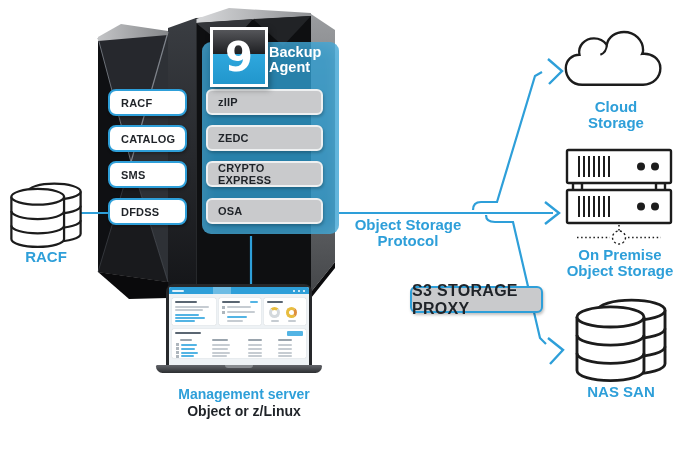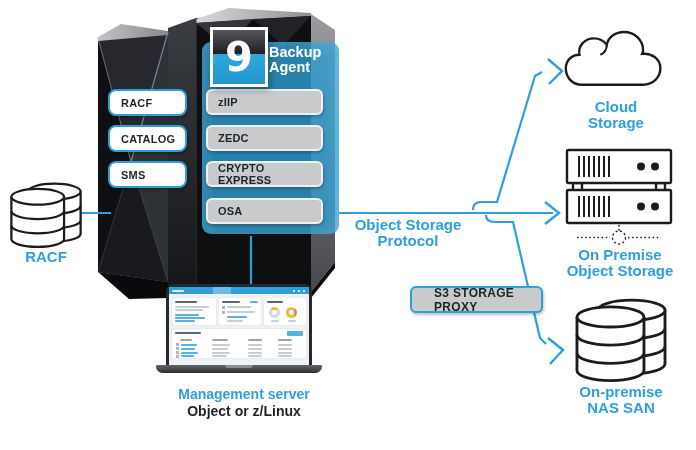--- a/index.html
+++ b/index.html
@@ -35,22 +35,22 @@
 
   
   .lbl{position:absolute;color:var(--accent);font-size:15px;font-weight:700;
        text-align:center;line-height:16px;z-index:4;}
   .lbl.dark{color:var(--dark-text);}
 
   
   #s3box{position:absolute;left:410px;top:286px;width:133px;height:27px;box-sizing:border-box;
          background:var(--pill-gray);border:2px solid var(--accent);border-radius:6px;z-index:3;
          display:flex;align-items:center;justify-content:center;
-         font-size:12px;font-weight:700;letter-spacing:.3px;color:var(--dark-text);
-         box-shadow:1px 2px 3px rgba(0,0,0,.25);padding-left:22px;}
+         font-size:16px;font-weight:700;letter-spacing:.3px;color:var(--dark-text);
+         box-shadow:1px 2px 3px rgba(0,0,0,.25);}
 
   
   .cyl{fill:#fff;stroke:var(--outline);stroke-width:3px;}
   .cyn{fill:none;stroke:var(--outline);stroke-width:3px;}
   .cld{fill:#fff;stroke:var(--outline);stroke-width:2.6px;}
   .cldn{fill:none;stroke:var(--outline);stroke-width:2.2px;}
   .rk{fill:#fff;stroke:var(--outline);stroke-width:2.4px;}
   .rkl{fill:none;stroke:var(--outline);stroke-width:2px;}
   .rkdot{fill:var(--outline);}
   .rkd{fill:none;stroke:var(--outline);stroke-width:1.6px;stroke-dasharray:1.5 2.6;}
@@ -141,20 +141,21 @@
 
   <div id="panel"></div>
   <div id="logo">
     <span class="nine">9</span>
   </div>
   <div id="agent-title">Backup Agent</div>
 
   <div class="pill pill-white" style="left:108px;top:125px">CATALOG</div>
   <div class="pill pill-white" style="left:108px;top:89px">RACF</div>
   <div class="pill pill-white" style="left:108px;top:161px">SMS</div>
+  <div class="pill pill-white" style="left:108px;top:198px">DFDSS</div>
 
   <div class="pill pill-gray" style="left:206px;top:89px">zIIP</div>
   <div class="pill pill-gray" style="left:206px;top:125px">ZEDC</div>
   <div class="pill pill-gray" style="left:206px;top:198px">OSA</div>
   <div class="pill pill-gray" style="left:206px;top:161px">CRYPTO EXPRESS</div>
 
   <svg class="abs" viewBox="0 0 98 93" style="left:8px;top:178px;width:76px;height:70px;z-index:2">
     <g transform="translate(22,0)">
       <path class="cyl" d="M3,18 L3,74 A35,10.5 0 0 0 73,74 L73,18"></path>
       <path class="cyn" d="M3,37 A35,10.5 0 0 0 73,37"></path>
@@ -211,21 +212,20 @@
       <ellipse class="cyl" cx="38" cy="18" rx="35" ry="10.5"></ellipse>
     </g>
     <g transform="translate(0,7)">
       <path class="cyl" d="M3,18 L3,74 A35,10.5 0 0 0 73,74 L73,18"></path>
       <path class="cyn" d="M3,37 A35,10.5 0 0 0 73,37"></path>
       <path class="cyn" d="M3,56 A35,10.5 0 0 0 73,56"></path>
       <ellipse class="cyl" cx="38" cy="18" rx="35" ry="10.5"></ellipse>
     </g>
   </svg>
   <div class="lbl" style="left:571px;top:384px;width:100px">
-    <span style="display:block">On-premise</span>
     <span style="display:block">NAS SAN</span>
   </div>
 
   <div id="laptop">
     <div class="lap-screen">
       <div class="lap-display">
         <div class="lap-top">
           <i class="sb" style="left:3px;top:2.5px;width:12px;background:rgba(255,255,255,.85)"></i>
           <i class="tabhl" style="left:44px;top:0;width:18px;height:7px"></i>
           <i class="dot" style="left:124px;top:2.5px"></i>

